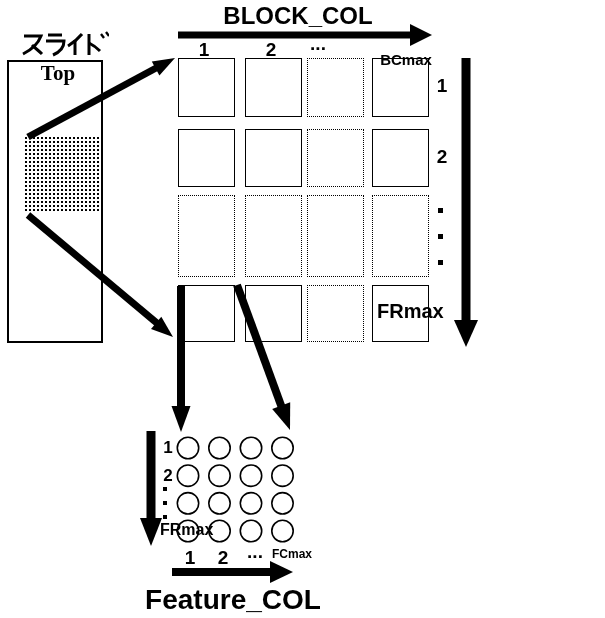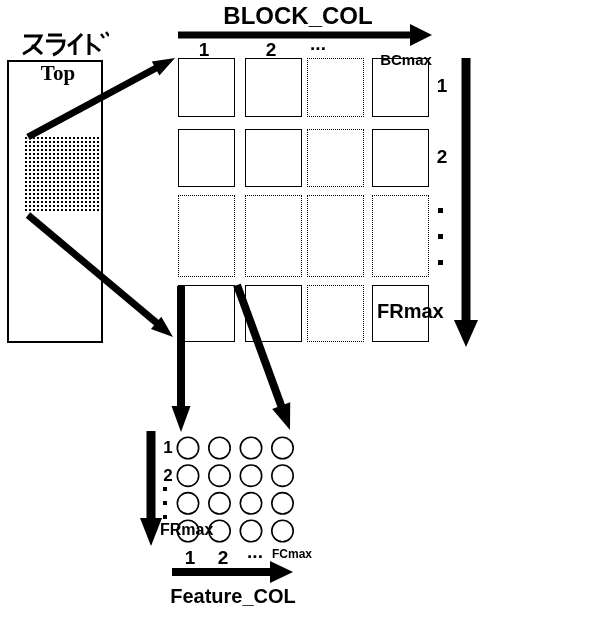--- a/index.html
+++ b/index.html
@@ -159,15 +159,15 @@
   <div class="lbl ctr" style="left:168px;top:467px;font-size:17px;">2</div>
   <div class="dot" style="left:163px;top:487px;width:4px;height:4px;"></div>
   <div class="dot" style="left:163px;top:501px;width:4px;height:4px;"></div>
   <div class="dot" style="left:163px;top:515px;width:4px;height:4px;"></div>
   <div class="lbl" style="left:160px;top:522px;font-size:16px;">FRmax</div>
 
   <div class="lbl ctr" style="left:190px;top:548px;font-size:19px;">1</div>
   <div class="lbl ctr" style="left:223px;top:548px;font-size:19px;">2</div>
   <div class="lbl ctr" style="left:255px;top:542px;font-size:19px;">...</div>
   <div class="lbl ctr" style="left:292px;top:548px;font-size:12px;">FCmax</div>
-  <div class="lbl ctr" style="left:233px;top:586px;font-size:20px;">Feature_COL</div>
+  <div class="lbl ctr" style="left:233px;top:586px;font-size:28px;">Feature_COL</div>
 
 </div>
 
 </body></html>

